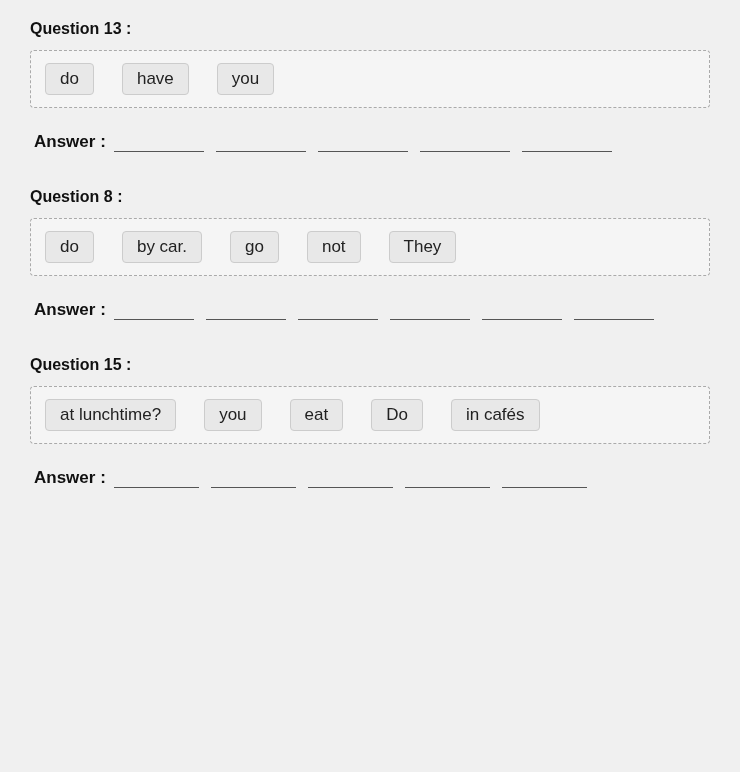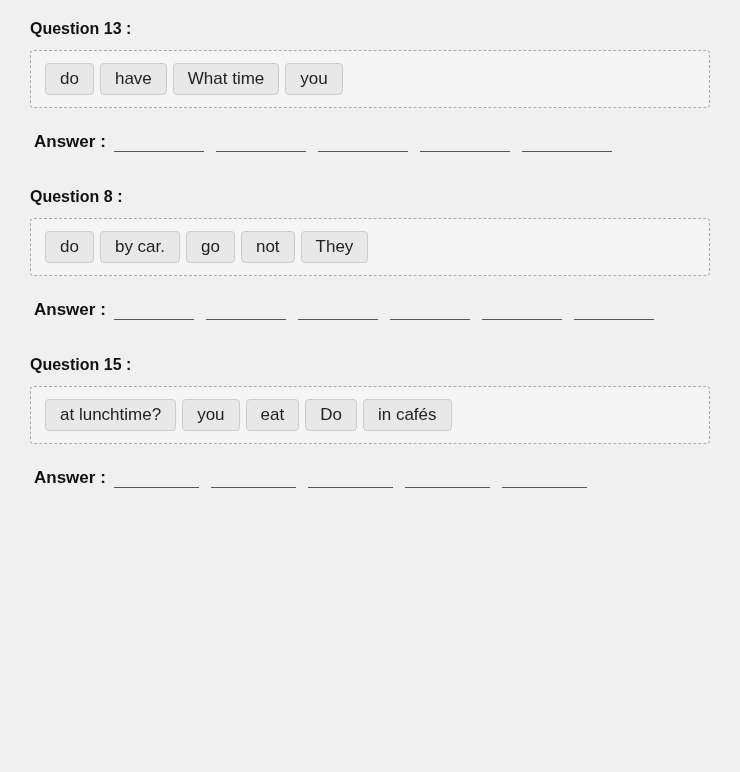--- a/index.html
+++ b/index.html
@@ -27,21 +27,21 @@
       margin-bottom: 12px;
       color: #111;
     }
 
     .word-bank {
       border: 1.5px dashed #aaa;
       border-radius: 4px;
       padding: 12px 14px;
       display: flex;
       flex-wrap: wrap;
-      gap: 6px;
+      gap: 28px;
       margin-bottom: 16px;
       background-color: #f5f5f5;
     }
 
     .word-chip {
       background-color: #e8e8e8;
       border: 1px solid #ccc;
       border-radius: 4px;
       padding: 5px 14px;
       font-size: 17px;
@@ -89,21 +89,20 @@
     }
   </style>
 </head>
 <body>
 
 <div class="question-block">
   <div class="question-title">Question 13 :</div>
   <div class="word-bank">
     <span class="word-chip">do</span>
     <span class="word-chip">have</span>
-    <span class="word-chip">What time</span>
     <span class="word-chip">you</span>
   </div>
   <div class="answer-row">
     <span class="answer-label">Answer :</span>
     <input class="answer-blank" type="text" style="">
     <input class="answer-blank" type="text" style="">
     <input class="answer-blank" type="text" style="">
     <input class="answer-blank" type="text" style="">
     <input class="answer-blank" type="text" style="">
   </div>

